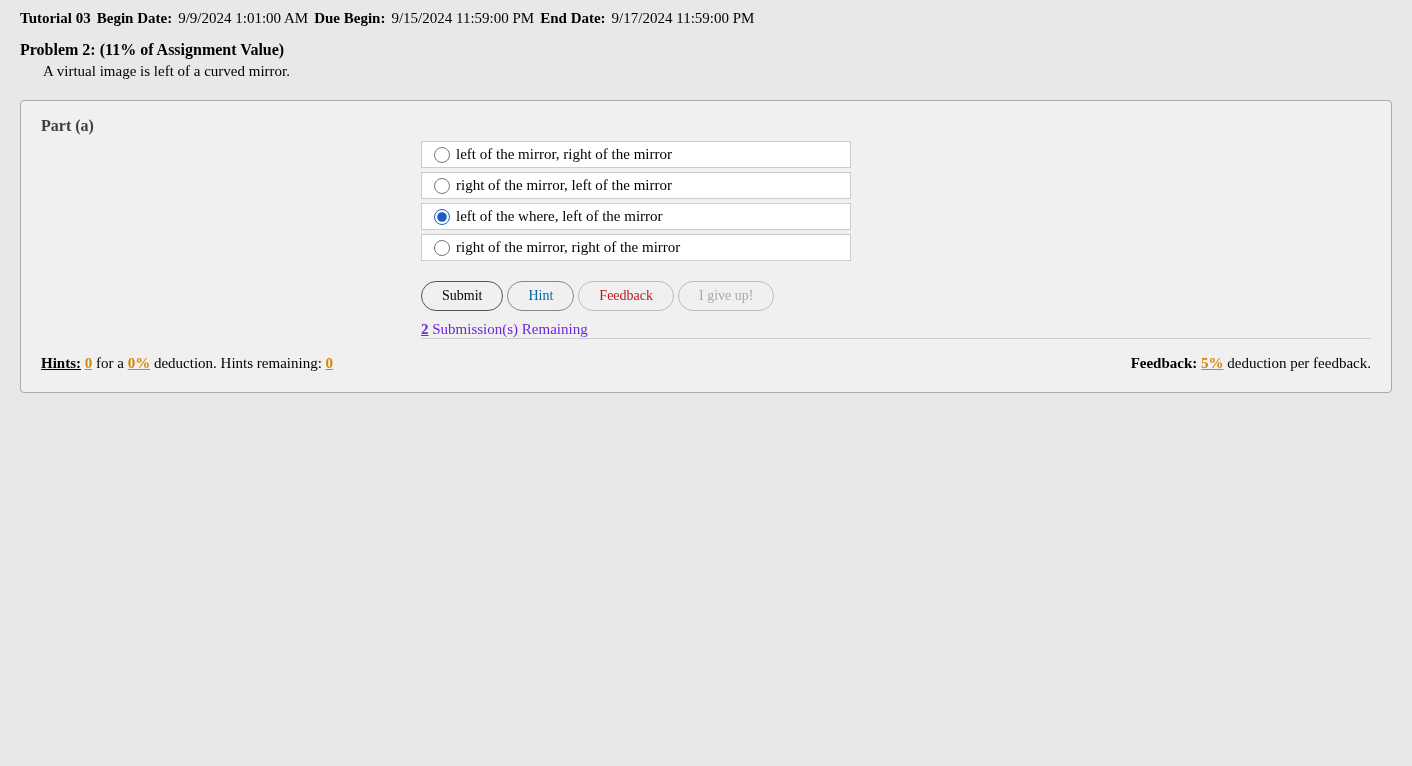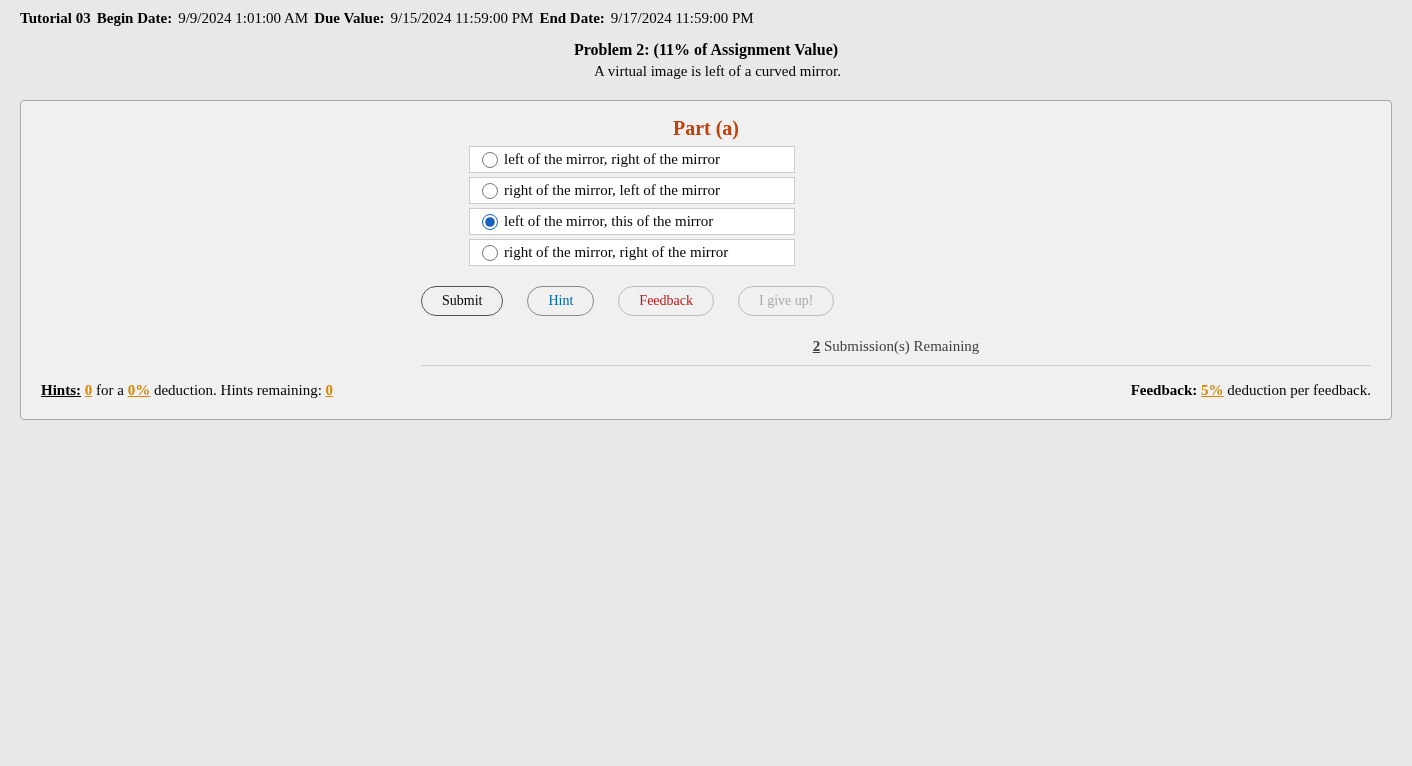--- a/index.html
+++ b/index.html
@@ -1,19 +1,18 @@
 <!DOCTYPE html>
 <html><head>
   <meta charset="utf-8">
   <style>
     * {
       box-sizing: border-box;
       margin: 0;
       padding: 0;
-      text-align: center;
     }
 
     body {
       font-family: Georgia, 'Times New Roman', serif;
       background-color: #e8e8e8;
       font-size: 16px;
       color: #000;
       width: 1412px;
       min-height: 766px;
       padding: 10px 20px;
@@ -46,23 +45,23 @@
 
     .part-box {
       border: 1.5px solid #aaa;
       border-radius: 4px;
       background-color: #f0f0f0;
       padding: 16px 20px 20px 20px;
       margin-top: 10px;
     }
 
     .part-label {
-      color: #c2410c;
-      font-weight: bold;
-      font-size: 20px;
+      color: #404040;
+      font-weight: bold;
+      font-size: 16px;
       margin-bottom: 6px;
     }
 
     .part-question {
       font-size: 15px;
       margin-bottom: 18px;
     }
 
     .options-container {
       display: flex;
@@ -74,42 +73,41 @@
     }
 
     .option-row {
       display: flex;
       align-items: center;
       gap: 6px;
       font-size: 15px;
       border: 1px solid #ccc;
       padding: 4px 12px;
       background: #fff;
-      width: 326px;
-      margin-left: 48px;
+      width: 430px;
     }
 
     .option-row input[type="radio"] {
       width: 16px;
       height: 16px;
       accent-color: #1a5fbf;
       cursor: pointer;
       flex-shrink: 0;
     }
 
     .option-label {
       font-size: 15px;
     }
 
     .buttons-row {
       display: flex;
-      gap: 24px;
+      gap: 4px;
       align-items: center;
       margin-left: 380px;
-      margin-bottom: 22px;
+      margin-bottom: 10px;
     }
 
     .btn {
       padding: 6px 20px;
       font-size: 14px;
       border-radius: 20px;
       border: 1.5px solid #888;
       cursor: pointer;
       background: #f5f5f5;
       font-family: Georgia, serif;
@@ -134,24 +132,23 @@
 
     .btn-giveup {
       background: #f0f0f0;
       border-color: #bbb;
       color: #aaa;
     }
 
     .submissions-remaining {
       margin-left: 380px;
       font-size: 15px;
-      color: #404040;
+      color: #6d28d9;
       margin-bottom: 16px;
       border-bottom: 1px solid #ccc;
-      padding-bottom: 10px;
     }
 
     .submissions-remaining .underline {
       text-decoration: underline;
       font-weight: bold;
     }
 
     .footer-row {
       display: flex;
       justify-content: space-between;
@@ -190,21 +187,21 @@
       text-decoration: underline;
     }
   </style>
 </head>
 <body>
 
 <div class="header-bar">
   <span class="label">Tutorial 03</span>
   <span class="label">Begin Date:</span>
   <span>9/9/2024 1:01:00 AM</span>
-  <span class="label">Due Value:</span>
+  <span class="label">Due Begin:</span>
   <span>9/15/2024 11:59:00 PM</span>
   <span class="label">End Date:</span>
   <span>9/17/2024 11:59:00 PM</span>
 </div>
 
 <div class="problem-title">Problem 2: (11% of Assignment Value)</div>
 <div class="problem-description">A virtual image is left of a curved mirror.</div>
 
 <div class="part-box">
   <div class="part-label">Part (a)</div>
@@ -213,21 +210,21 @@
     <div class="option-row">
       <input type="radio" name="parta" id="opt1" style="">
       <label class="option-label" for="opt1">left of the mirror, right of the mirror</label>
     </div>
     <div class="option-row">
       <input type="radio" name="parta" id="opt2" style="">
       <label class="option-label" for="opt2">right of the mirror, left of the mirror</label>
     </div>
     <div class="option-row">
       <input type="radio" name="parta" id="opt3" checked="" style="">
-      <label class="option-label" for="opt3">left of the mirror, this of the mirror</label>
+      <label class="option-label" for="opt3">left of the where, left of the mirror</label>
     </div>
     <div class="option-row">
       <input type="radio" name="parta" id="opt4" style="">
       <label class="option-label" for="opt4">right of the mirror, right of the mirror</label>
     </div>
   </div>
 
   <div class="buttons-row">
     <button class="btn btn-submit">Submit</button>
     <button class="btn btn-hint">Hint</button>

